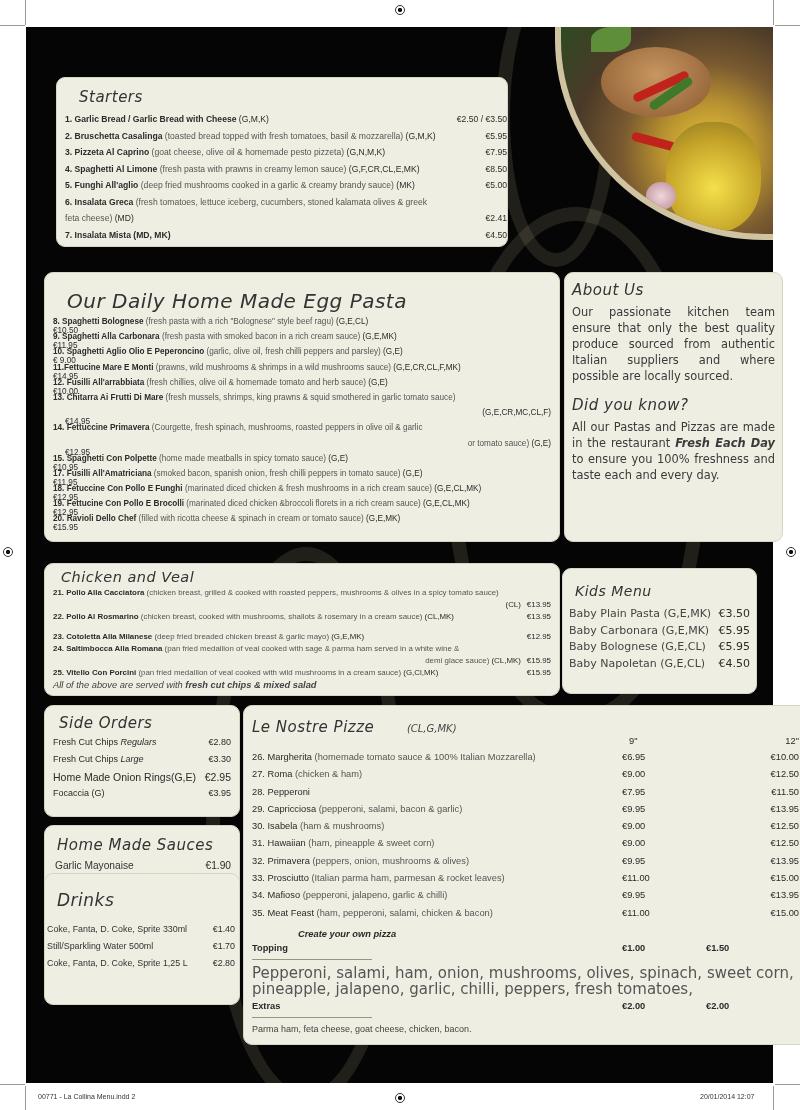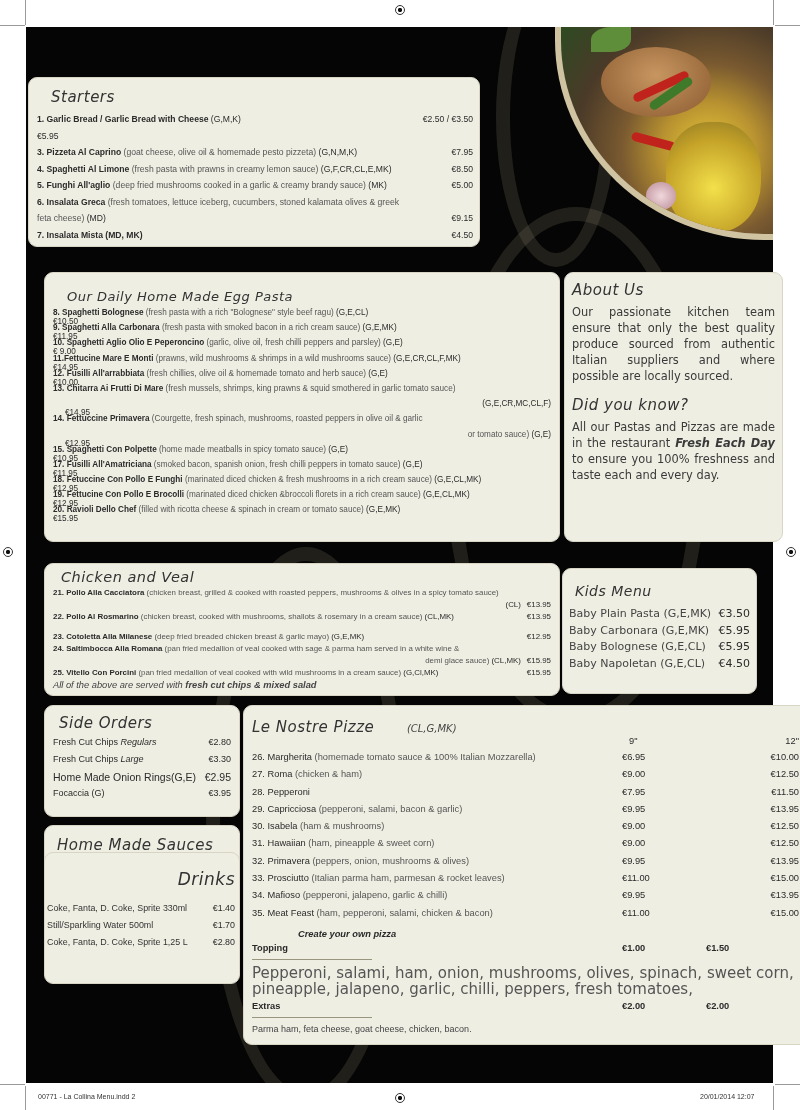--- a/index.html
+++ b/index.html
@@ -15,26 +15,26 @@
   .photo .leaf { position: absolute; border-radius: 50% 0; background: #5e8e3a; }
 
   .panel { position: absolute; background: #efeee3; border-radius: 9px; border: 1px solid #d8d5c4; }
   .panel h2 { font-family: "DejaVu Sans", sans-serif; font-weight: normal; font-style: italic; color: #333; letter-spacing: 0.5px; }
   .row { display: flex; justify-content: space-between; align-items: baseline; }
   .nm { font-weight: bold; color: #2b2b2b; }
   .ds { color: #555; }
   .al { color: #2b2b2b; }
   .pr { white-space: nowrap; color: #2b2b2b; }
 
-  #starters { left: 28px; top: 77px; width: 452px; height: 170px; padding: 8px 6px 0 8px; font-size: 8.6px; }
+  #starters { left: 56px; top: 77px; width: 452px; height: 170px; padding: 8px 0 0 8px; font-size: 8.6px; }
   #starters h2 { font-size: 15px; margin: 2px 0 8px 14px; }
   #starters .row { height: 16.5px; }
 
   #pasta { left: 44px; top: 272px; width: 516px; height: 270px; padding: 10px 8px 0 8px; font-size: 8.2px; }
-  #pasta h2 { font-size: 13px; margin: 6px 0 4px 14px; }
+  #pasta h2 { font-size: 20px; margin: 6px 0 4px 14px; }
   #pasta .row { height: 15.2px; flex-direction: column; }
 
   #about { left: 564px; top: 272px; width: 219px; height: 270px; padding: 8px 7px; font-size: 12px; color: #3a3a3a; font-family: "DejaVu Sans", sans-serif; }
   #about h2 { font-size: 15px; margin-bottom: 5px; }
   #about p { line-height: 16px; text-align: justify; font-size: 11.4px; }
   #about .dyk { margin-top: 12px; }
 
   #chicken { left: 44px; top: 563px; width: 516px; height: 133px; padding: 4px 8px 0 8px; font-size: 7.9px; }
   #chicken h2 { font-size: 14.5px; margin: 1px 0 3px 8px; }
   #chicken .line { height: 12px; }
@@ -45,21 +45,21 @@
   #kids .row { height: 16.5px; }
 
   #sides { left: 44px; top: 705px; width: 196px; height: 112px; padding: 6px 8px 0 8px; font-size: 9px; }
   #sides h2 { font-size: 15px; margin: 2px 0 5px 6px; }
   #sides .row { height: 17px; }
 
   #sauces { left: 44px; top: 825px; width: 196px; height: 76px; padding: 6px 8px 0 10px; font-size: 10.2px; color: #333; }
   #sauces h2 { font-size: 15px; margin: 4px 0 6px 2px; }
   #sauces .row { height: 19px; }
 
-  #drinks { left: 44px; top: 852px; width: 196px; height: 132px; padding: 10px 4px 0 2px; font-size: 8.9px; color: #333; text-align: right; }
+  #drinks { left: 44px; top: 873px; width: 196px; height: 132px; padding: 10px 4px 0 2px; font-size: 8.9px; color: #333; }
   #drinks h2 { font-size: 17px; margin: 6px 0 14px 10px; }
   #drinks .row { height: 17px; }
 
   #pizze { left: 243px; top: 705px; width: 577px; height: 340px; padding: 12px 14px 0 8px; font-size: 9.3px; }
   #pizze h2 { font-size: 15px; display: inline-block; margin-right: 30px; }
   #pizze .allerg { font-family: "DejaVu Sans", sans-serif; font-style: italic; font-size: 10px; color: #444; }
   .pz { display: grid; grid-template-columns: 355px 1fr 1fr; height: 17.3px; align-items: baseline; }
   .pz .c1, .pz .c2 { text-align: left; }
   .pz .c2 { padding-left: 15px; }
   .pz .c3 { text-align: right; padding-right: 6px; }
@@ -109,41 +109,42 @@
 </div>
 
 <div class="panel" id="starters">
   <h2>Starters</h2>
   <div id="starters-list">
       <div class="row">
         <span><span class="nm">1.  Garlic Bread /  Garlic Bread with Cheese</span> <span class="ds"></span> <span class="al">(G,M,K)</span></span>
         <span class="pr">€2.50 / €3.50</span>
       </div>
       <div class="row">
+        <span><span class="nm">2.  Bruschetta Casalinga</span> <span class="ds">(toasted bread topped with fresh tomatoes, basil &amp; mozzarella)</span> <span class="al">(G,M,K)</span></span>
         <span class="pr">€5.95</span>
       </div>
       <div class="row">
         <span><span class="nm">3.  Pizzeta Al Caprino</span> <span class="ds">(goat cheese, olive oil &amp; homemade pesto pizzeta)</span> <span class="al">(G,N,M,K)</span></span>
         <span class="pr">€7.95</span>
       </div>
       <div class="row">
         <span><span class="nm">4.  Spaghetti Al Limone</span> <span class="ds">(fresh pasta with prawns in creamy lemon sauce)</span> <span class="al">(G,F,CR,CL,E,MK)</span></span>
         <span class="pr">€8.50</span>
       </div>
       <div class="row">
         <span><span class="nm">5.  Funghi All'aglio</span> <span class="ds">(deep fried mushrooms cooked in a garlic &amp; creamy brandy sauce)</span> <span class="al">(MK)</span></span>
         <span class="pr">€5.00</span>
       </div>
       <div class="row">
         <span><span class="nm">6.  Insalata  Greca</span> <span class="ds">(fresh tomatoes,  lettuce  iceberg,  cucumbers,  stoned kalamata  olives  &amp;  greek</span> <span class="al"></span></span>
         <span class="pr"></span>
       </div>
       <div class="row">
         <span><span class="nm"></span> <span class="ds">feta cheese)</span> <span class="al">(MD)</span></span>
-        <span class="pr">€9.15</span>
+        <span class="pr">€2.41</span>
       </div>
       <div class="row">
         <span><span class="nm">7.  Insalata Mista (MD, MK)</span> <span class="ds"></span> <span class="al"></span></span>
         <span class="pr">€4.50</span>
       </div>
     </div>
 </div>
 
 <div class="panel" id="pasta">
   <h2>Our Daily Home Made Egg Pasta</h2>

